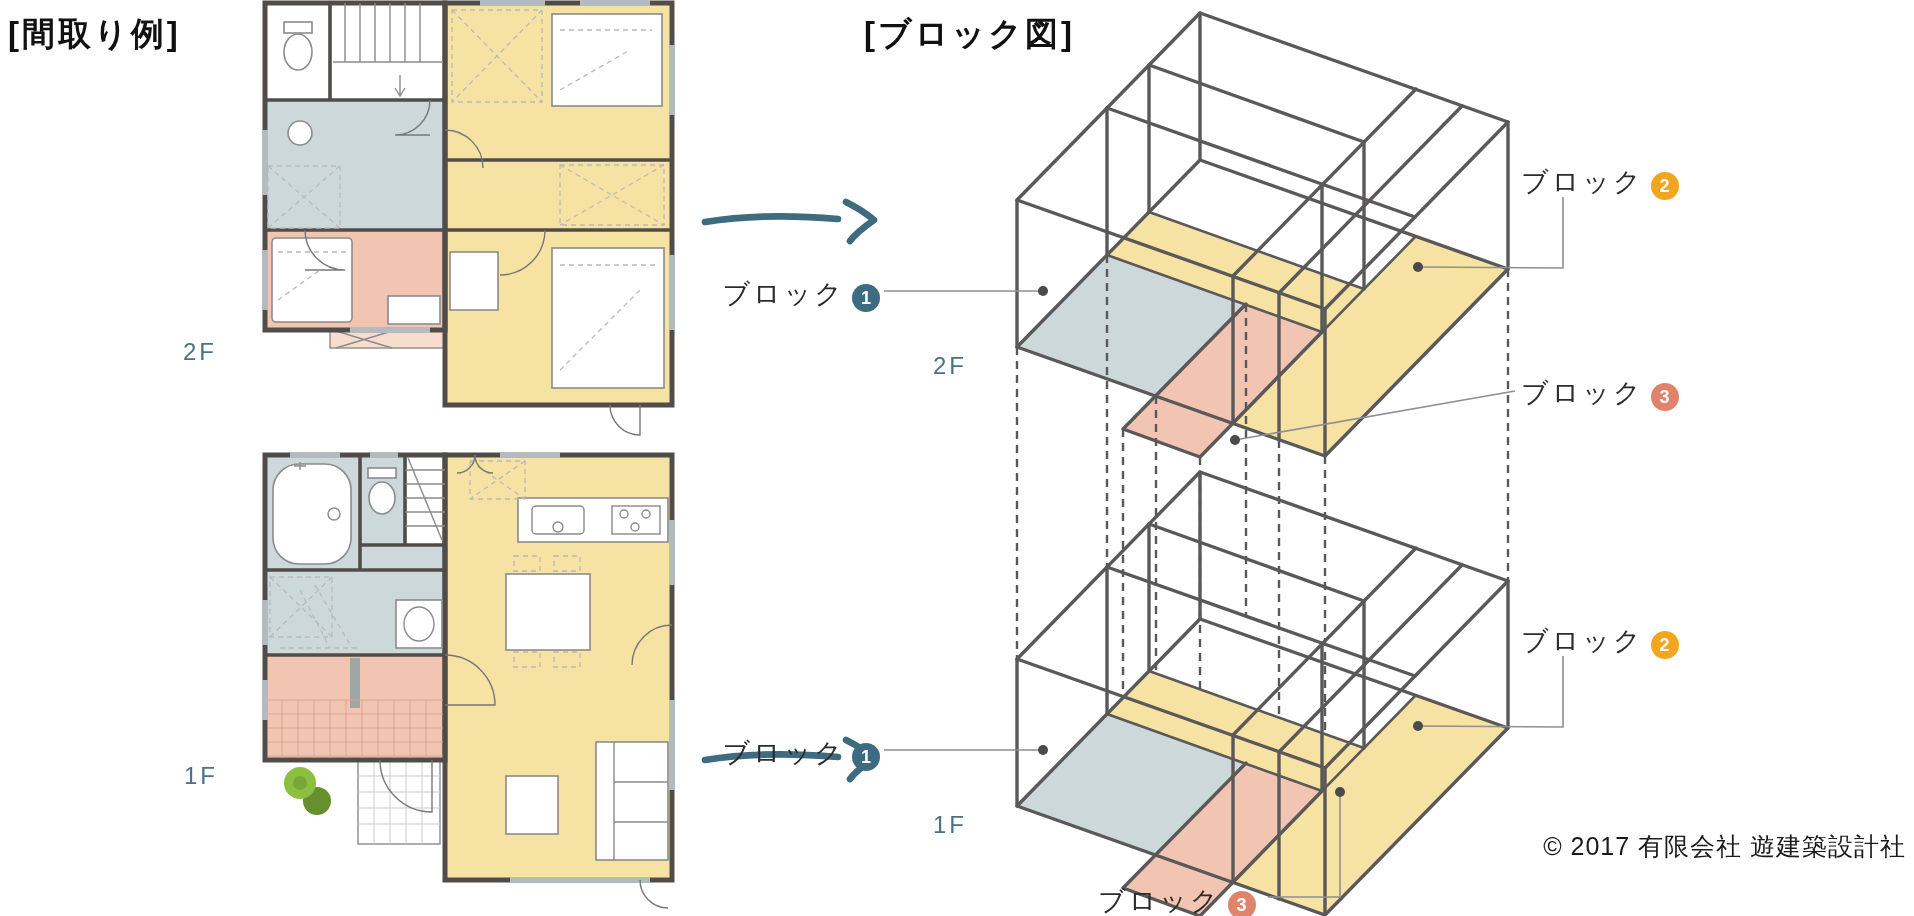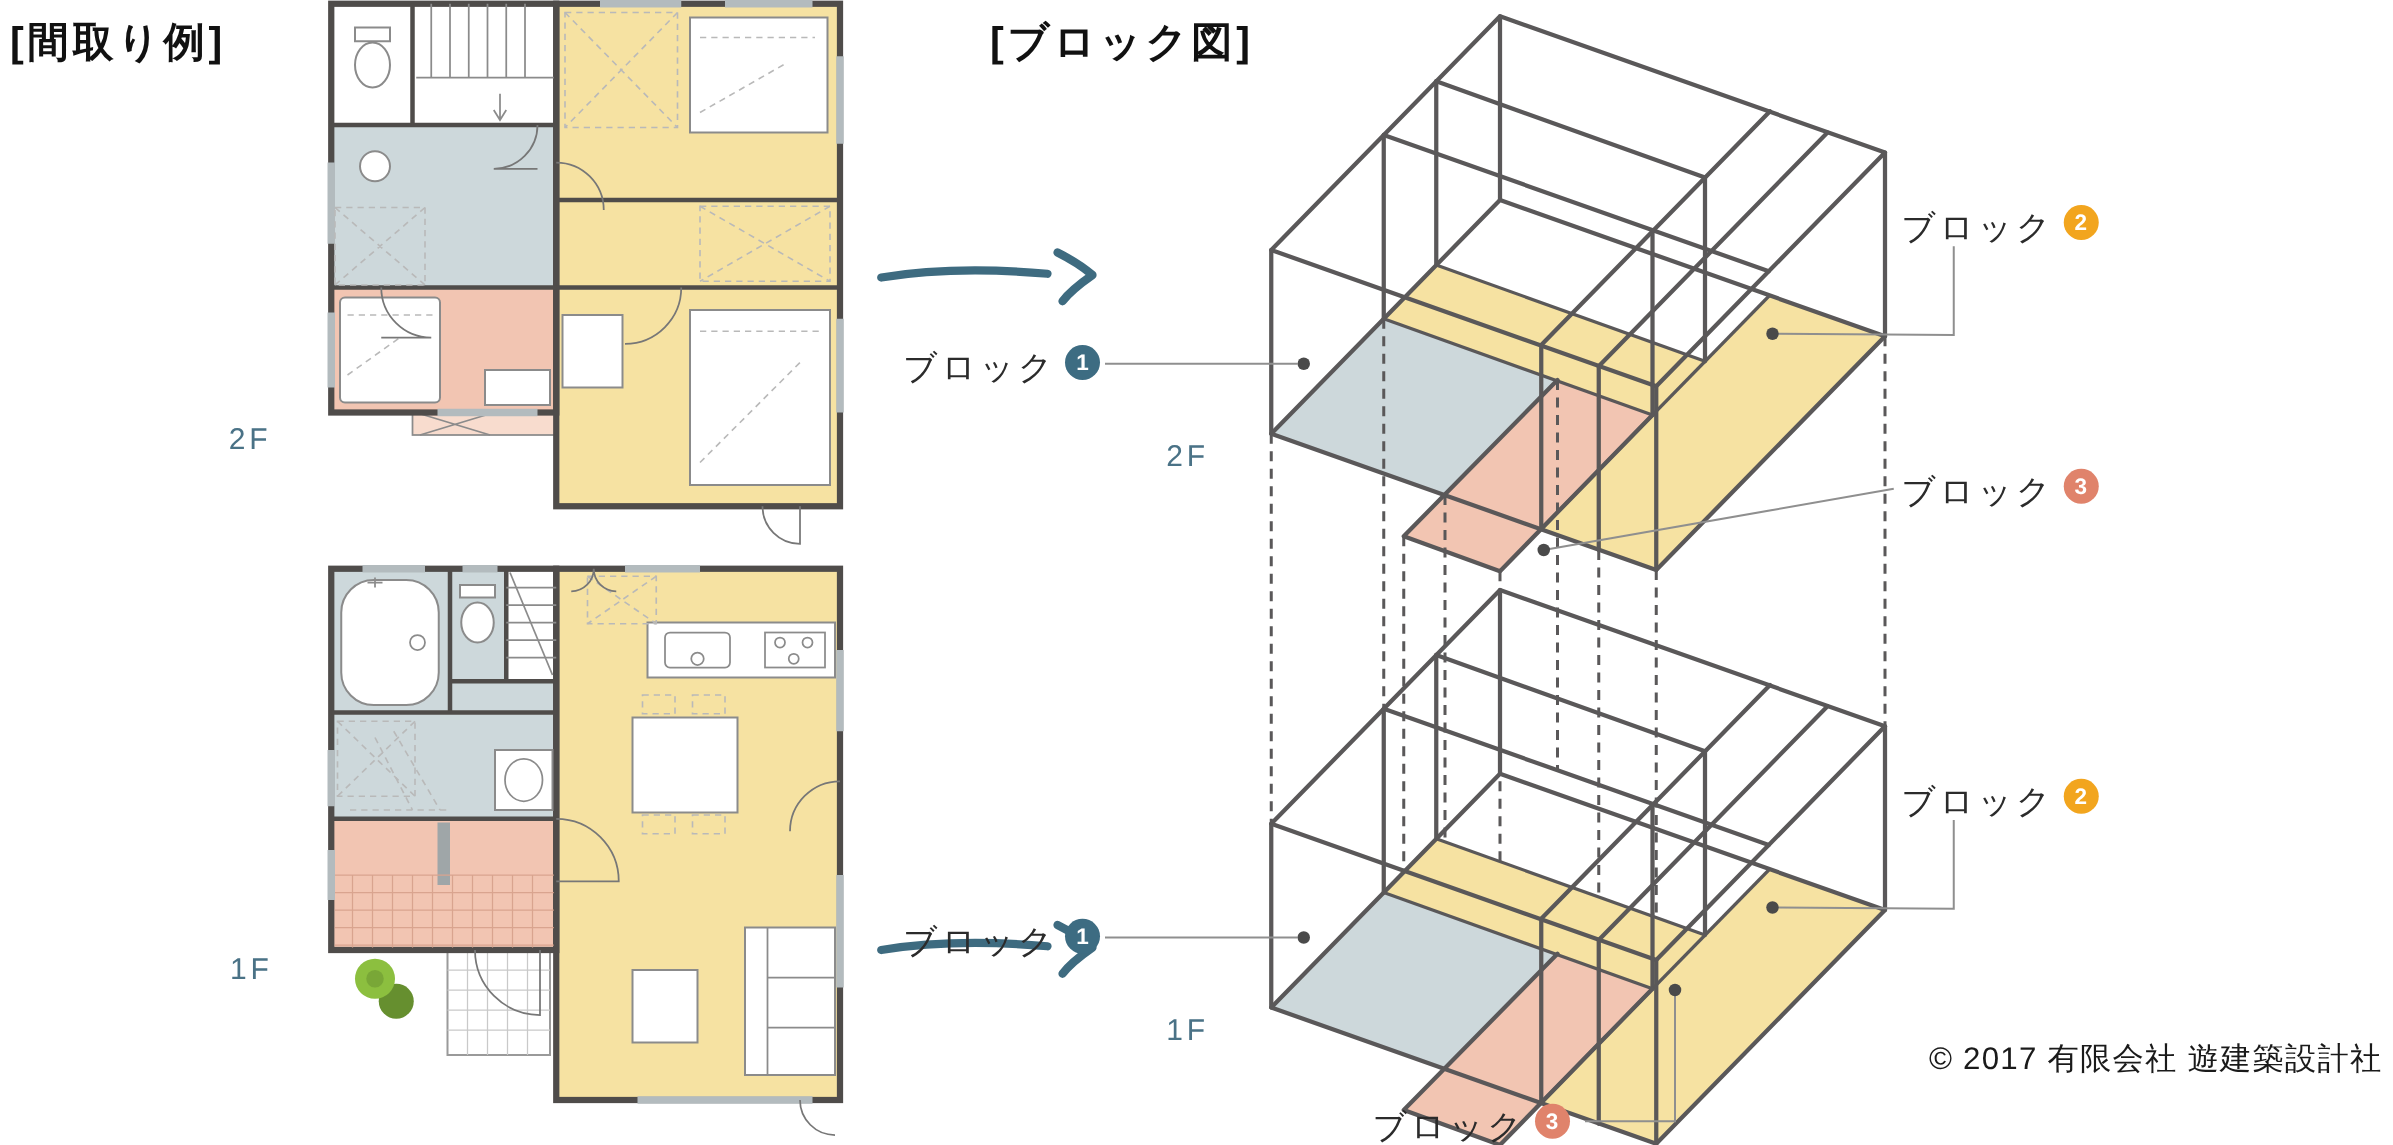--- a/index.html
+++ b/index.html
@@ -2,21 +2,21 @@
 <html><head>
 <meta charset="utf-8">
 <style>
   html,body{margin:0;padding:0;background:#fff;}
   #stage{position:relative;width:1914px;height:916px;background:#fff;overflow:hidden;
          font-family:"Liberation Sans","DejaVu Sans",sans-serif;}
   #stage svg{position:absolute;left:0;top:0;}
   .abs{position:absolute;white-space:nowrap;}
   .title{font-size:33px;font-weight:bold;color:#111;letter-spacing:3px;}
   .floor-label{font-size:24px;color:var(--floorlabel);letter-spacing:3px;}
-  .anno{display:flex;align-items:flex-start;gap:7px;font-size:27px;color:#2b2b2b;letter-spacing:3px;}
+  .anno{display:flex;align-items:flex-end;gap:7px;font-size:27px;color:#2b2b2b;letter-spacing:3px;}
   .anno.right{justify-content:flex-end;}
   .badge{display:inline-block;width:28px;height:28px;border-radius:50%;color:#fff;
          font-size:18px;font-weight:bold;line-height:28px;text-align:center;letter-spacing:0;}
   .badge.b1{background:var(--c1);} .badge.b2{background:var(--c2);} .badge.b3{background:var(--c3);}
   .copyright{font-size:25px;color:#1a1a1a;letter-spacing:1px;}
   
   .frame{stroke:var(--frame);stroke-width:3.4;fill:none;stroke-linejoin:round;stroke-linecap:round;}
   .frame2{stroke:var(--frame);stroke-width:2.6;fill:none;}
   .dash{stroke:var(--frame);stroke-width:2.4;stroke-dasharray:8 6;fill:none;}
   .leader{stroke:#8f8f8f;stroke-width:1.6;fill:none;}
@@ -298,21 +298,21 @@
     <line class="leader" x1="884" y1="750" x2="1038" y2="750"></line>
     <circle class="dot" cx="1043" cy="750" r="5"></circle>
     <path class="leader" d="M1418,726 L1563,727 L1563,656"></path>
     <circle class="dot" cx="1418" cy="726" r="5"></circle>
     <path class="leader" d="M1268,897 L1340,897 L1340,795"></path>
     <circle class="dot" cx="1340" cy="792" r="5"></circle>
   </g>
 </svg>
 
   <div class="abs title" style="left:8px;top:12px;">[間取り例]</div>
-  <div class="abs title" style="left:792px;top:12px;">[ブロック図]</div>
+  <div class="abs title" style="left:864px;top:12px;">[ブロック図]</div>
 
   <div class="abs floor-label" style="left:170px;top:338px;width:60px;text-align:center;">2F</div>
   <div class="abs floor-label" style="left:171px;top:762px;width:60px;text-align:center;">1F</div>
   <div class="abs floor-label" style="left:920px;top:352px;width:60px;text-align:center;">2F</div>
   <div class="abs floor-label" style="left:920px;top:811px;width:60px;text-align:center;">1F</div>
 
   <div class="abs anno right" style="left:630px;top:276px;width:250px;">
     <span>ブロック</span>
     <span class="badge b1">1</span>
   </div>

